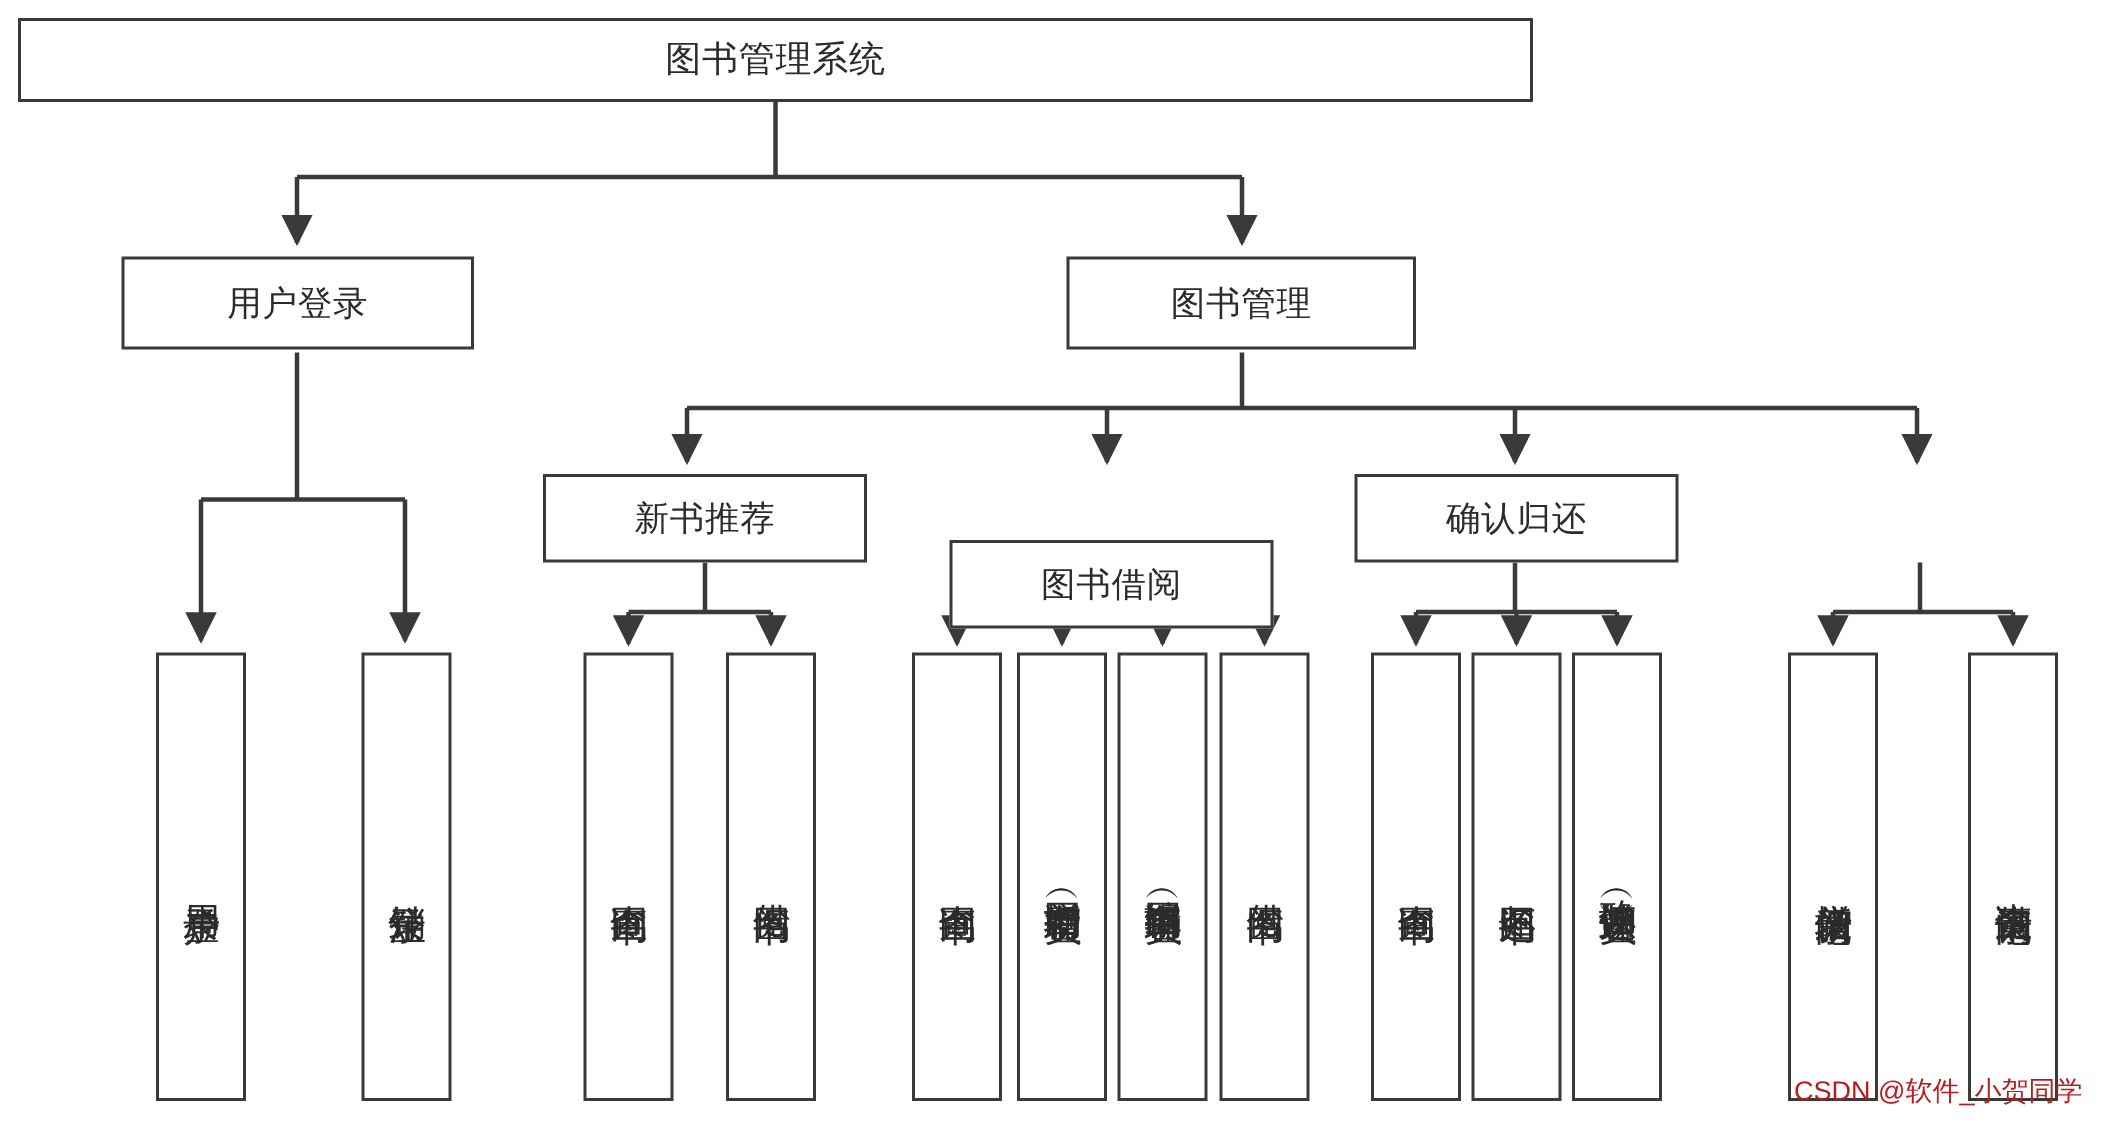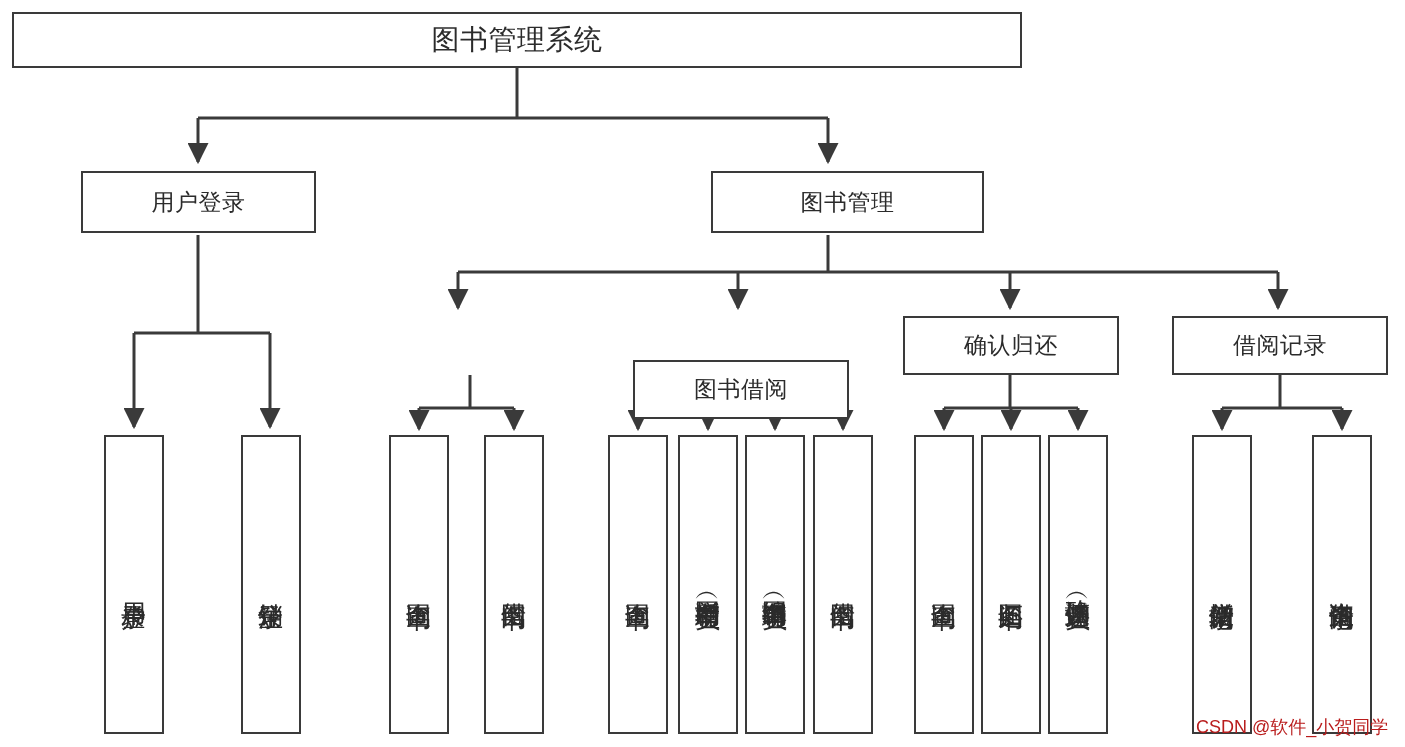--- a/index.html
+++ b/index.html
@@ -41,21 +41,21 @@
     display: block;
     text-align: center;
     line-height: 1.05;
     white-space: nowrap;
   }
   .node.horiz .label {
     font-size: 23px;
     letter-spacing: 0.5px;
   }
   .node.root .label {
-    font-size: 28px;
+    font-size: 24px;
   }
   .node.vert {
     align-items: center;
     justify-content: center;
     padding: 4px 0;
   }
   .node.vert .label {
     writing-mode: vertical-rl;
     text-orientation: upright;
     font-size: 25px;
@@ -130,33 +130,33 @@
     </g>
   </svg>
 
   <div class="node root horiz" style="left:12px; top:12px; width:1010px; height:56px;">
     <span class="label">图书管理系统</span>
   </div>
 
   <div class="node horiz" style="left:81px; top:171px; width:235px; height:62px;">
     <span class="label">用户登录</span>
   </div>
-  <div class="node horiz" style="left:711px; top:171px; width:273px; height:62px;align-items:center;">
+  <div class="node horiz" style="left:711px; top:171px; width:233px; height:62px;align-items:center;">
     <span class="label">图书管理</span>
   </div>
 
+  <div class="node horiz" style="left:362px; top:316px; width:216px; height:59px;">
+    <span class="label">新书推荐</span>
+  </div>
   <div class="node horiz" style="left:633px; top:316px; width:216px; height:59px;margin-top:44px;">
     <span class="label">图书借阅</span>
   </div>
   <div class="node horiz" style="left:903px; top:316px; width:216px; height:59px;">
     <span class="label">确认归还</span>
   </div>
-  <div class="node horiz" style="left:1172px; top:316px; width:216px; height:59px;">
-    <span class="label">借阅记录</span>
-  </div>
 
   <div class="node vert" style="left:104px; top:435px; width:60px; height:299px;">
     <span class="label">用户登录</span>
   </div>
   <div class="node vert" style="left:241px; top:435px; width:60px; height:299px;">
     <span class="label">注销登录</span>
   </div>
 
   <div class="node vert" style="left:389px; top:435px; width:60px; height:299px;">
     <span class="label">查询图书</span>

